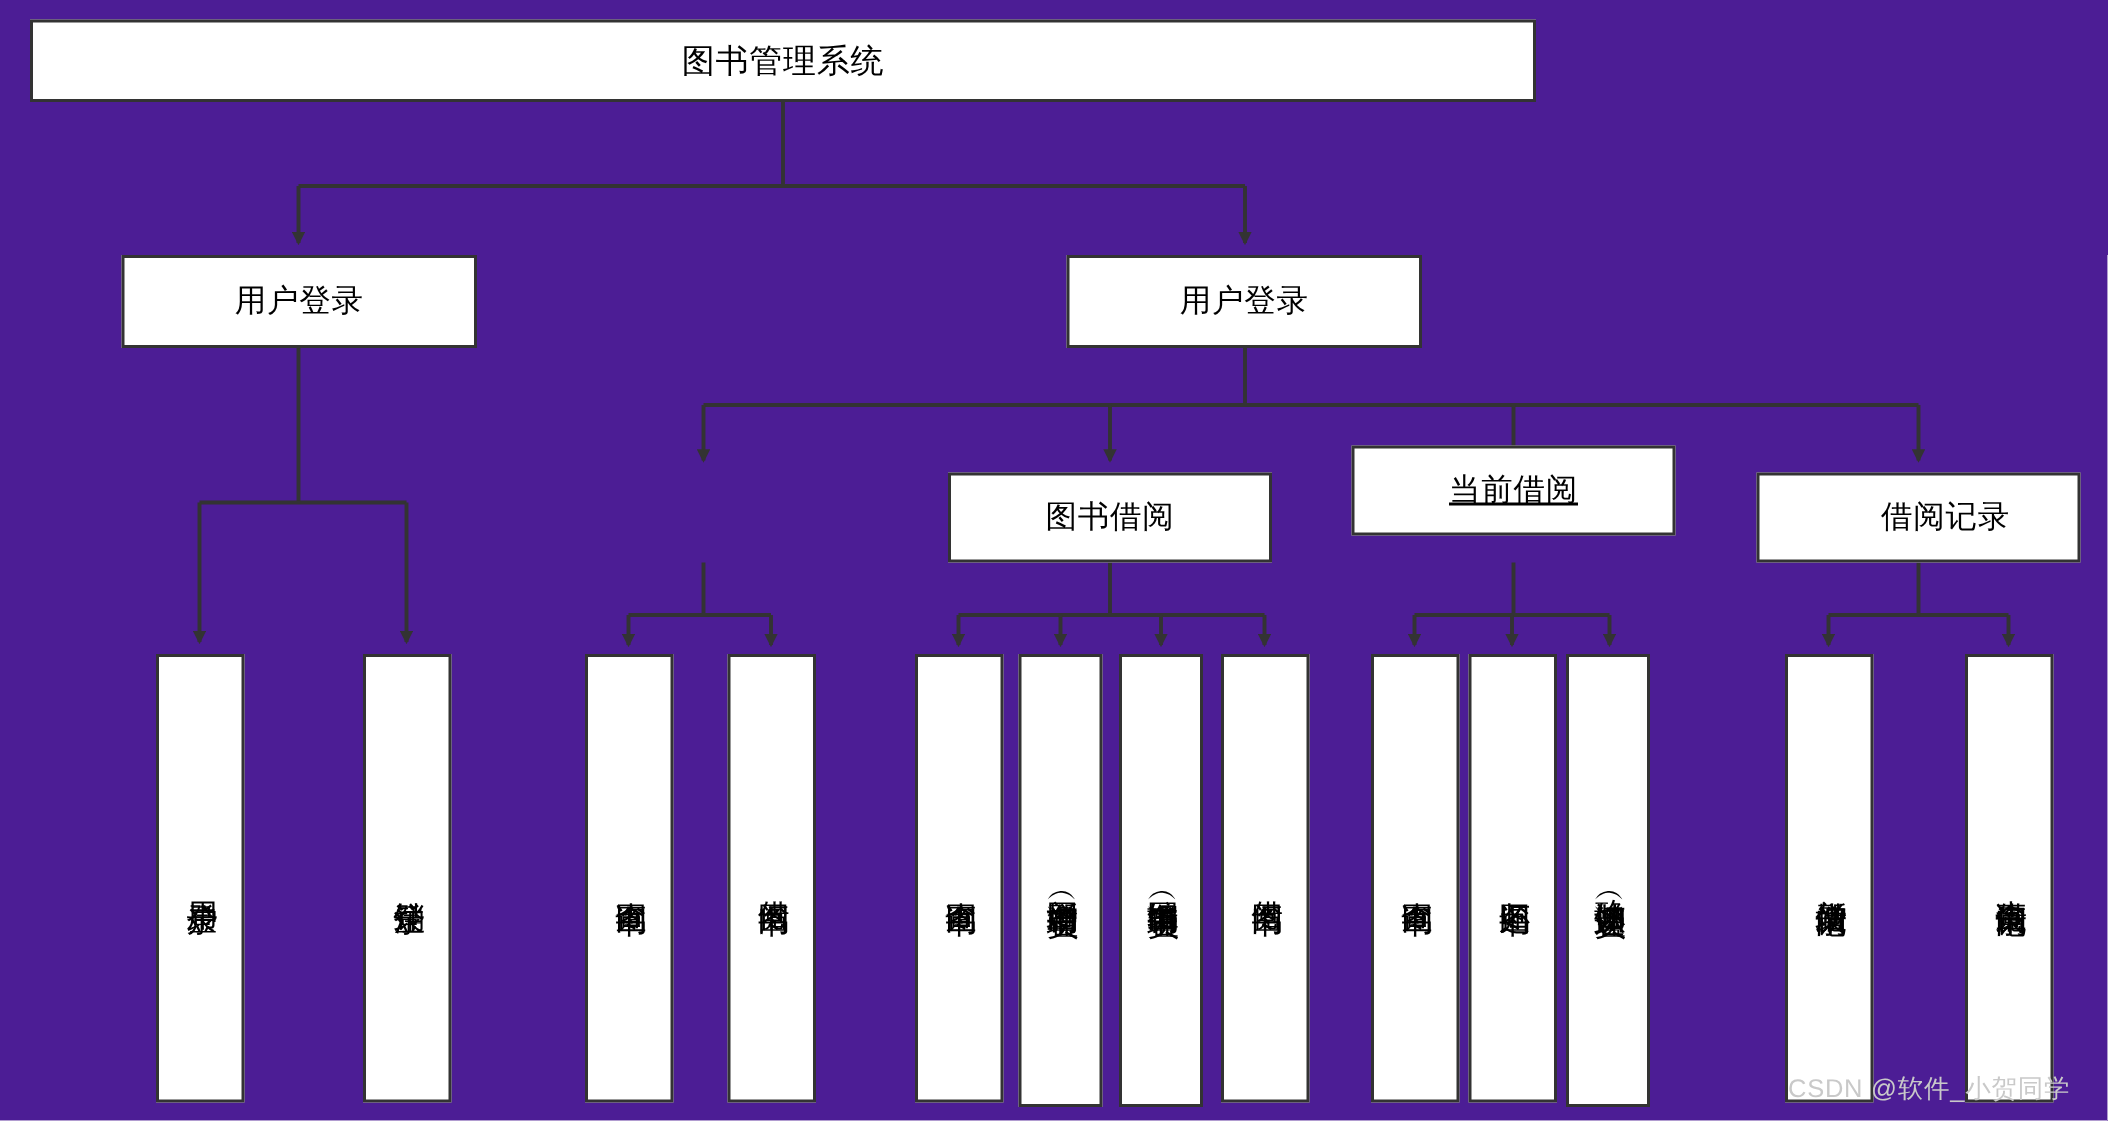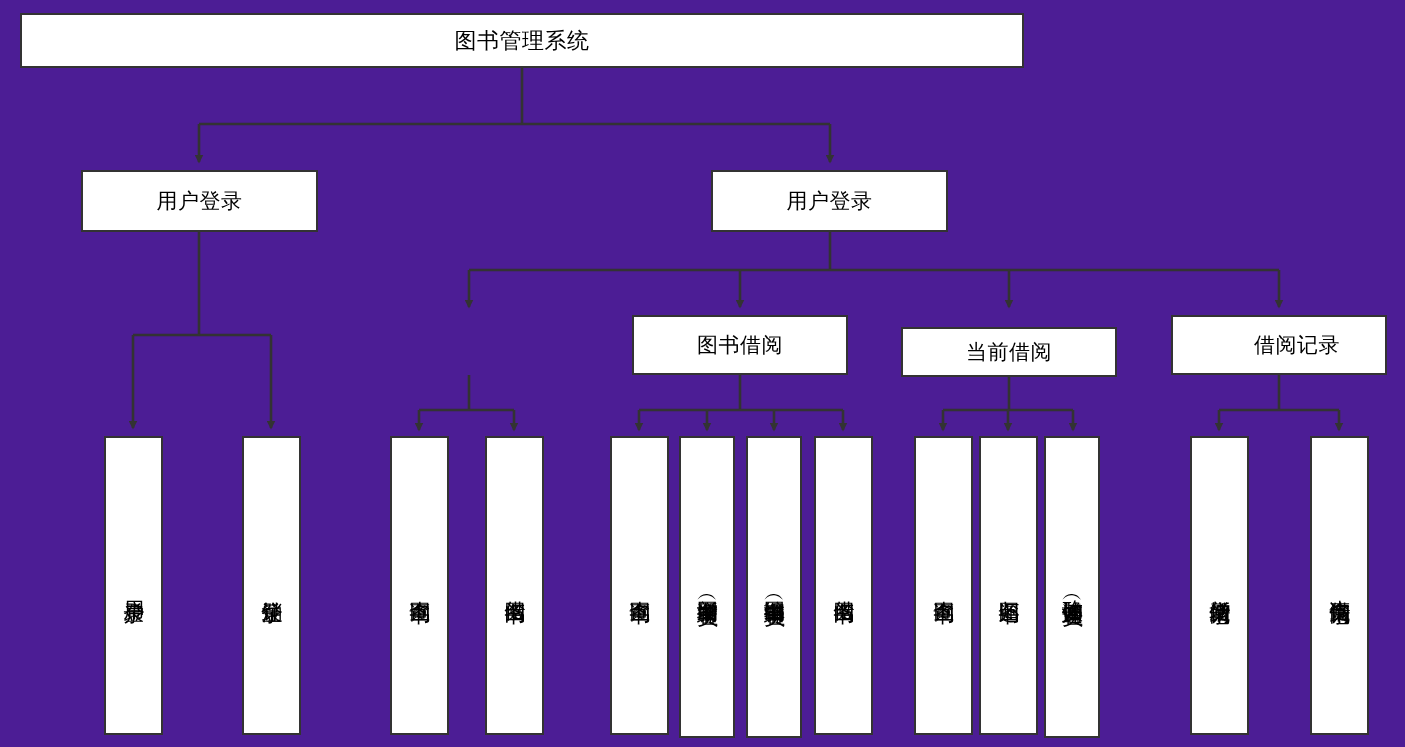--- a/index.html
+++ b/index.html
@@ -116,35 +116,36 @@
       <path d="M1339,410 L1339,430" marker-end="url(#arrowhead)"></path>
     </g>
   </svg>
 
   <div class="node h root" style="left:20px; top:13px; width:1004px; height:55px;">图书管理系统</div>
 
   <div class="node h" style="left:81px; top:170px; width:237px; height:62px;">用户登录</div>
   <div class="node h" style="left:711px; top:170px; width:237px; height:62px;">用户登录</div>
 
   <div class="node h" style="left:632px; top:315px; width:216px; height:60px;">图书借阅</div>
-  <div class="node h" style="left:901px; top:327px; width:216px; height:50px;">当前借阅</div>
+  <div class="node h" style="left:901px; top:297px; width:216px; height:60px;text-decoration:underline;">当前借阅</div>
   <div class="node h" style="left:1171px; top:315px; width:216px; height:60px;padding-left:36px;">借阅记录</div>
 
   <div class="node v" style="left:104px; top:436px; width:59px; height:299px;">用户登录</div>
   <div class="node v" style="left:242px; top:436px; width:59px; height:299px;">注销登录</div>
 
   <div class="node v" style="left:390px; top:436px; width:59px; height:299px;">查询图书</div>
   <div class="node v" style="left:485px; top:436px; width:59px; height:299px;">借阅图书</div>
 
   <div class="node v" style="left:610px; top:436px; width:59px; height:299px;">查询图书</div>
   <div class="node v" style="left:679px; top:436px; width:56px; height:302px;">新增图书（管理员）</div>
   <div class="node v" style="left:746px; top:436px; width:56px; height:302px;">编辑图书（管理员）</div>
   <div class="node v" style="left:814px; top:436px; width:59px; height:299px;">借阅图书</div>
 
   <div class="node v" style="left:914px; top:436px; width:59px; height:299px;">查询图书</div>
   <div class="node v" style="left:979px; top:436px; width:59px; height:299px;">归还图书</div>
   <div class="node v" style="left:1044px; top:436px; width:56px; height:302px;">确认归还（管理员）</div>
 
   <div class="node v" style="left:1190px; top:436px; width:59px; height:299px;">新增借阅记录</div>
   <div class="node v" style="left:1310px; top:436px; width:59px; height:299px;">查询借阅记录</div>
 
+  <div class="watermark" style="left:1192px; top:714px;">CSDN @软件_小贺同学</div>
 
 </div>
 
 </body></html>

